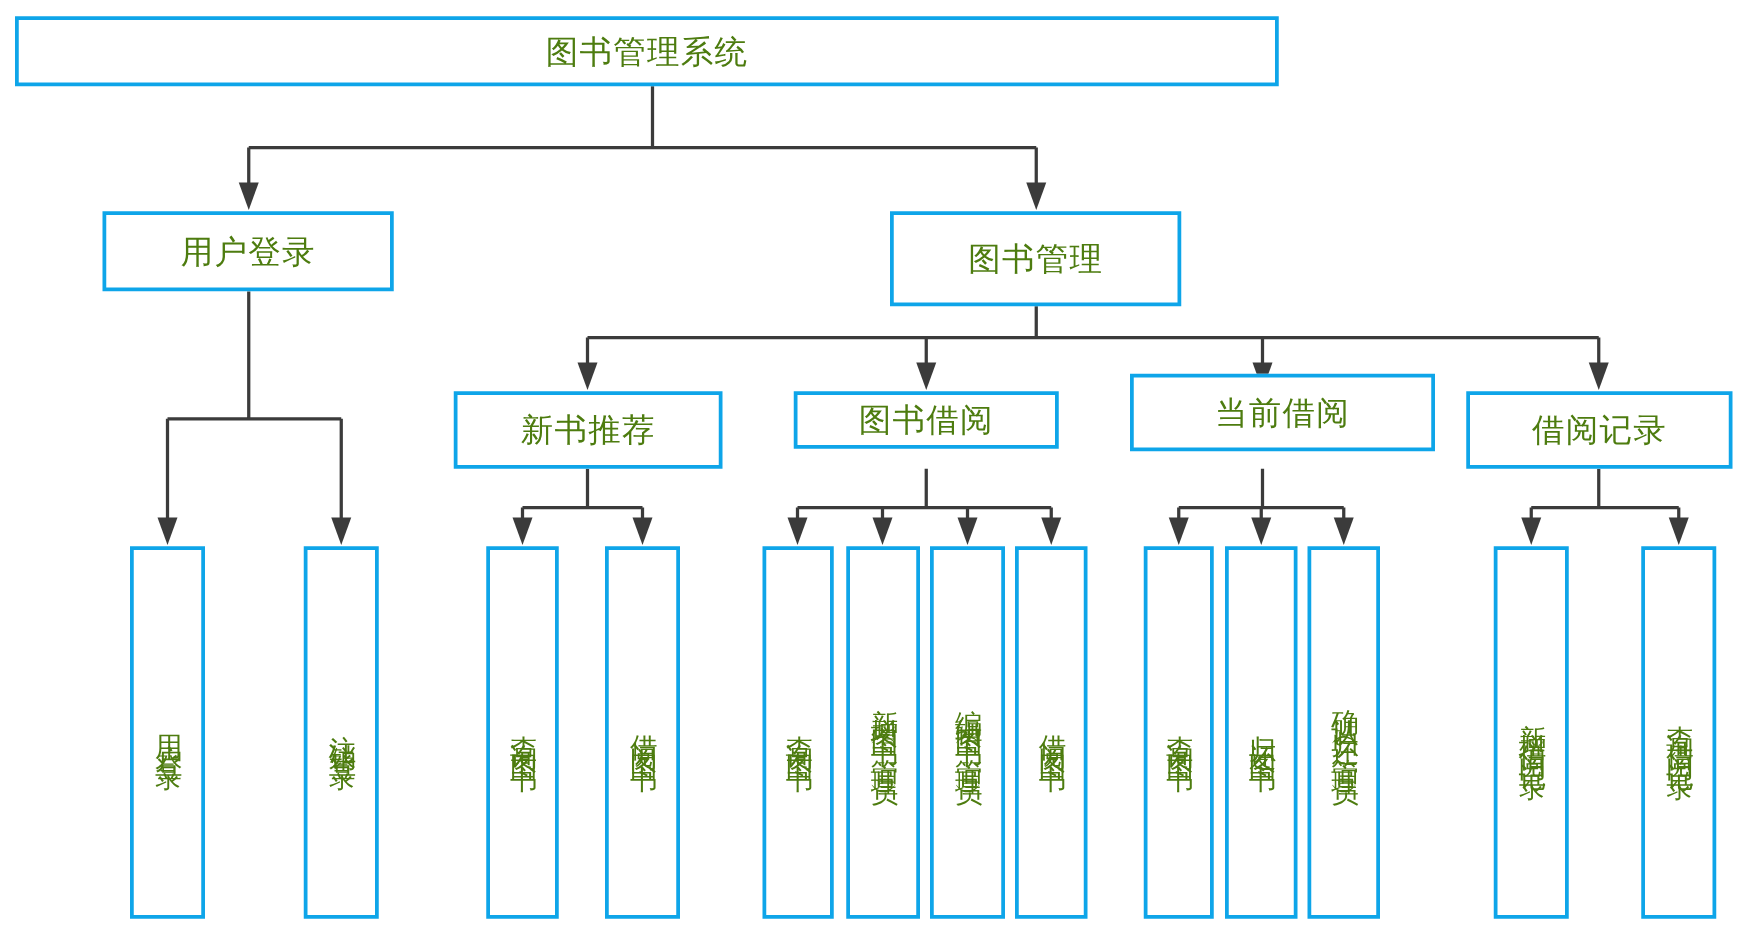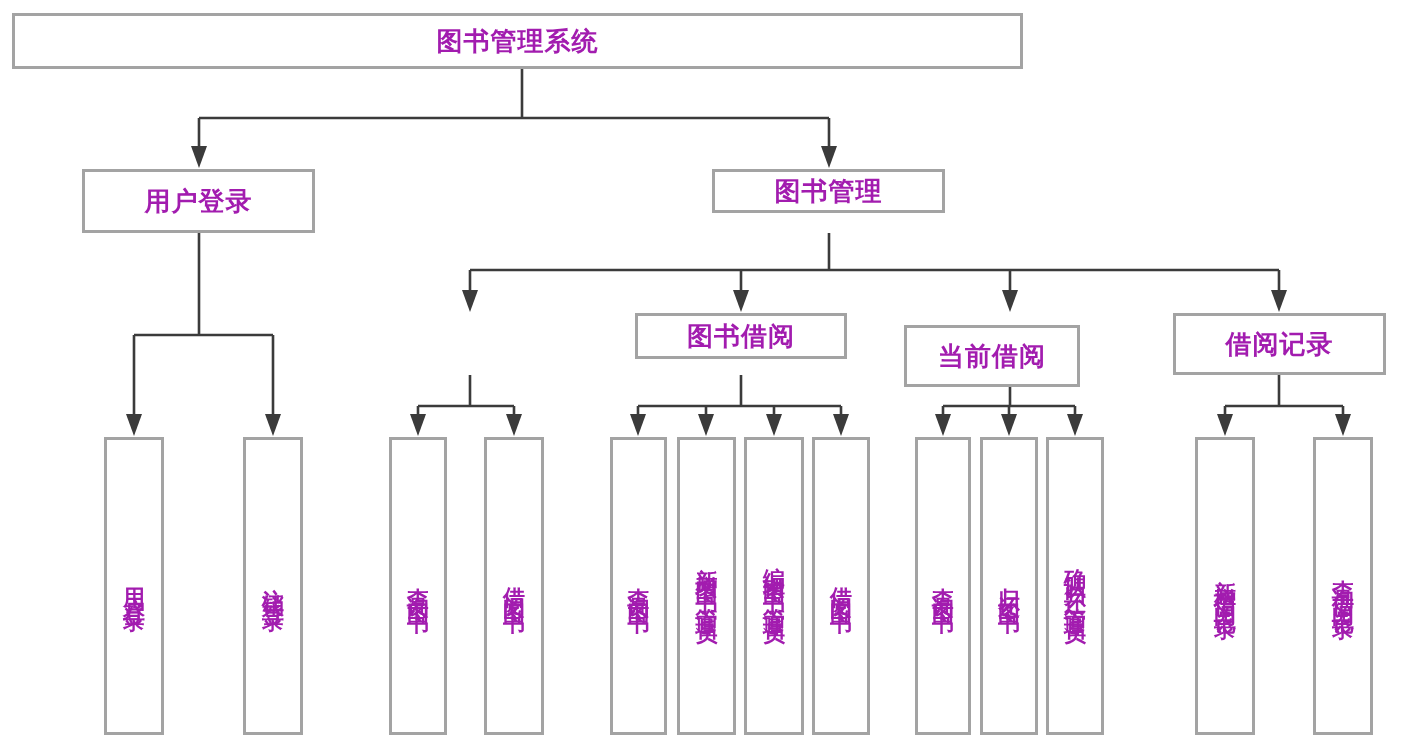--- a/index.html
+++ b/index.html
@@ -4,23 +4,23 @@
 <style>
   html,body{margin:0;padding:0;background:#ffffff;}
   .canvas{
     position:relative;width:1405px;height:747px;background:#ffffff;overflow:hidden;
     font-family:"DejaVu Sans","Liberation Sans",sans-serif;
   }
   .wires{position:absolute;left:0;top:0;width:1405px;height:747px;}
   .wire{fill:none;stroke:#3b3b3b;stroke-width:2.6;}
   .arrowhead{fill:#3b3b3b;stroke:none;}
   .node{
-    position:absolute;box-sizing:border-box;border:3px solid #a3a3a3;background:#ffffff;
+    position:absolute;box-sizing:border-box;border:3px solid #0ea5e9;background:#ffffff;
     display:flex;align-items:center;justify-content:center;
-    color:#a21caf;text-align:center;z-index:2;font-weight:bold;
+    color:#4d7c0f;text-align:center;z-index:2;
   }
   .h{font-size:26px;letter-spacing:1px;white-space:nowrap;}
   .v{writing-mode:vertical-rl;text-orientation:mixed;font-size:22px;letter-spacing:8px;line-height:1;}
   .watermark{
     position:absolute;left:1183px;top:713px;z-index:5;
     font-size:19px;letter-spacing:1px;color:#a8a8a8;white-space:nowrap;
   }
 </style>
 </head>
 <body>
@@ -55,24 +55,25 @@
       <polygon class="arrowhead" points="1001,414 1017,414 1009,436"></polygon>
       <polygon class="arrowhead" points="1067,414 1083,414 1075,436"></polygon>
       <polygon class="arrowhead" points="1217,414 1233,414 1225,436"></polygon>
       <polygon class="arrowhead" points="1335,414 1351,414 1343,436"></polygon>
     </g>
   </svg>
 
   <div class="node h" style="left:12px;top:13px;width:1011px;height:56px">图书管理系统</div>
 
   <div class="node h" style="left:82px;top:169px;width:233px;height:64px">用户登录</div>
-  <div class="node h" style="left:712px;top:169px;width:233px;height:44px">图书管理</div>
+  <div class="node h" style="left:712px;top:169px;width:233px;height:76px">图书管理</div>
 
+  <div class="node h" style="left:363px;top:313px;width:215px;height:62px">新书推荐</div>
   <div class="node h" style="left:635px;top:313px;width:212px;height:46px">图书借阅</div>
-  <div class="node h" style="left:904px;top:325px;width:176px;height:62px">当前借阅</div>
+  <div class="node h" style="left:904px;top:299px;width:244px;height:62px">当前借阅</div>
   <div class="node h" style="left:1173px;top:313px;width:213px;height:62px">借阅记录</div>
 
   <div class="node v" style="left:104px;top:437px;width:60px;height:298px">用户登录</div>
   <div class="node v" style="left:243px;top:437px;width:60px;height:298px">注销登录</div>
 
   <div class="node v" style="left:389px;top:437px;width:58px;height:298px">查询图书</div>
   <div class="node v" style="left:484px;top:437px;width:60px;height:298px">借阅图书</div>
 
   <div class="node v" style="left:610px;top:437px;width:57px;height:298px">查询图书</div>
   <div class="node v" style="left:677px;top:437px;width:59px;height:298px">新增图书（管理员）</div>

